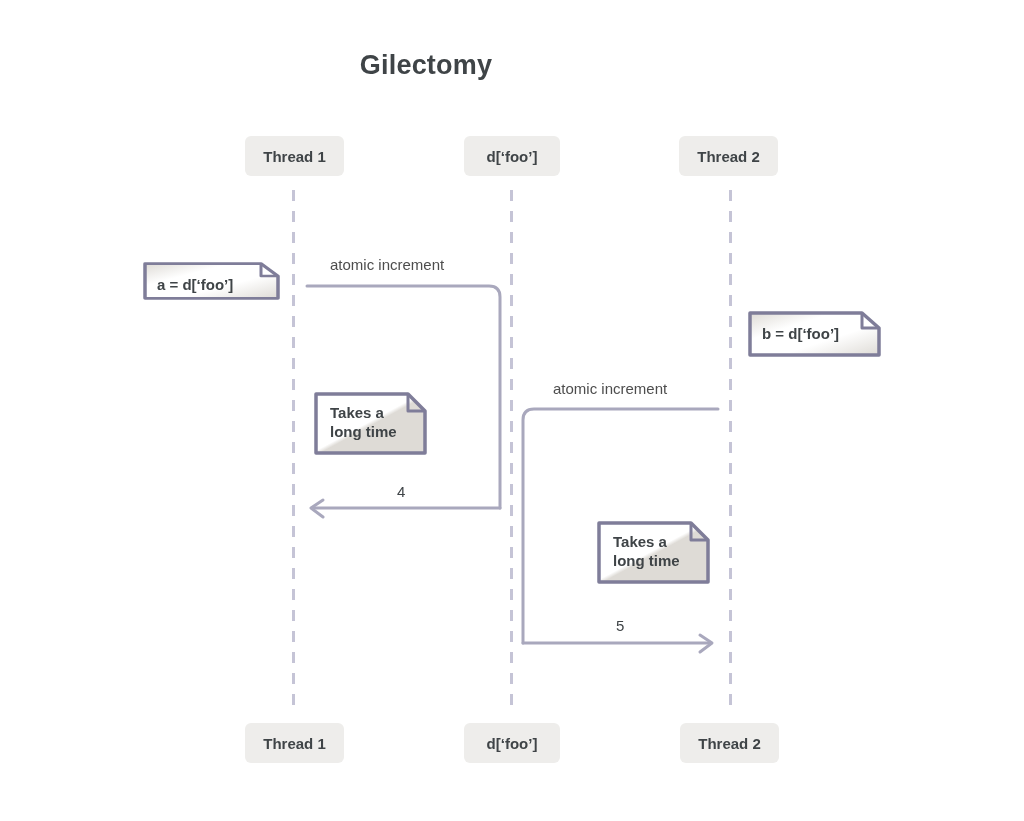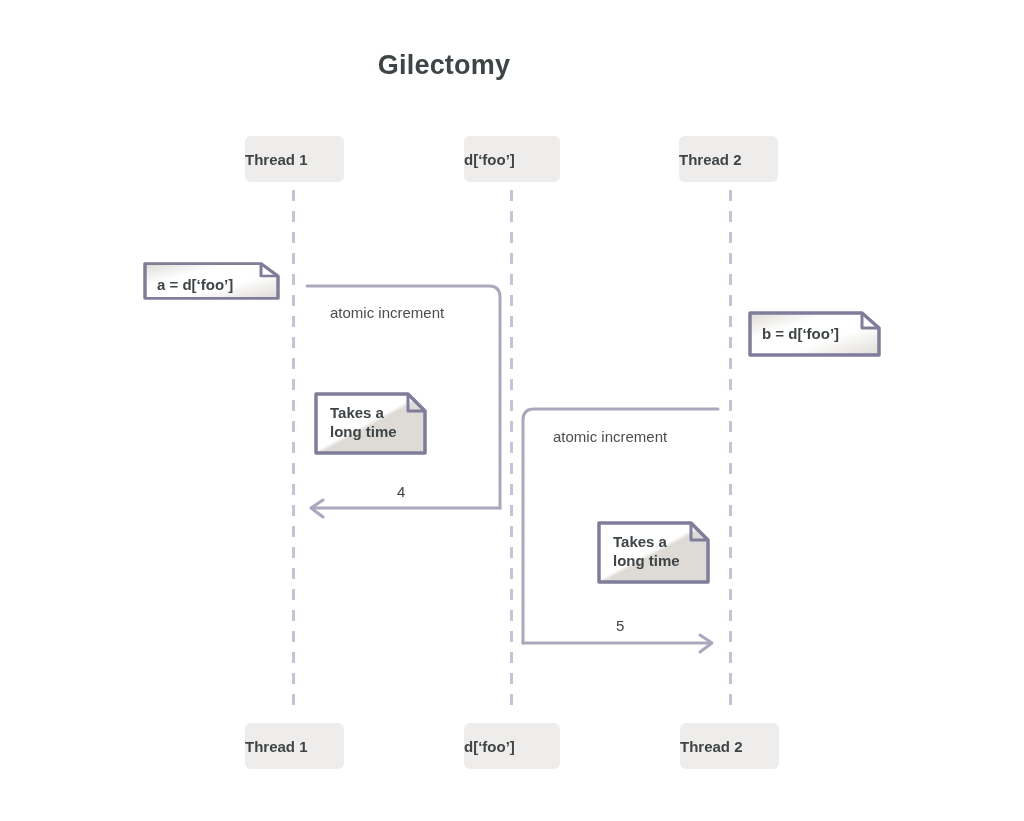--- a/index.html
+++ b/index.html
@@ -26,34 +26,34 @@
   .diagram-title {
     position: absolute;
     left: 0;
     top: 50px;
     width: 852px;
     text-align: center;
     font-size: 27px;
     font-weight: bold;
     color: #3f4447;
     letter-spacing: 0.2px;
-    margin-left: 18px;
   }
 
   
   .participant {
     position: absolute;
     background: #eeedeb;
     border-radius: 6px;
     color: #3f4447;
     font-size: 15px;
     font-weight: bold;
     display: flex;
     align-items: center;
-    height: 46px;
+    justify-content: center;
+    height: 40px;
     box-sizing: border-box;
     white-space: nowrap;
   }
 
   
   .lifeline {
     position: absolute;
     width: 3px;
     top: 190px;
     height: 525px;
@@ -69,21 +69,20 @@
     width: 1024px;
     height: 821px;
     pointer-events: none;
   }
 
   .msg-label {
     position: absolute;
     font-size: 15px;
     color: #4d4d4d;
     white-space: nowrap;
-    margin-top: 48px;
   }
   .msg-number {
     position: absolute;
     font-size: 15px;
     color: #3f4447;
     white-space: nowrap;
   }
 
   
   .note {

